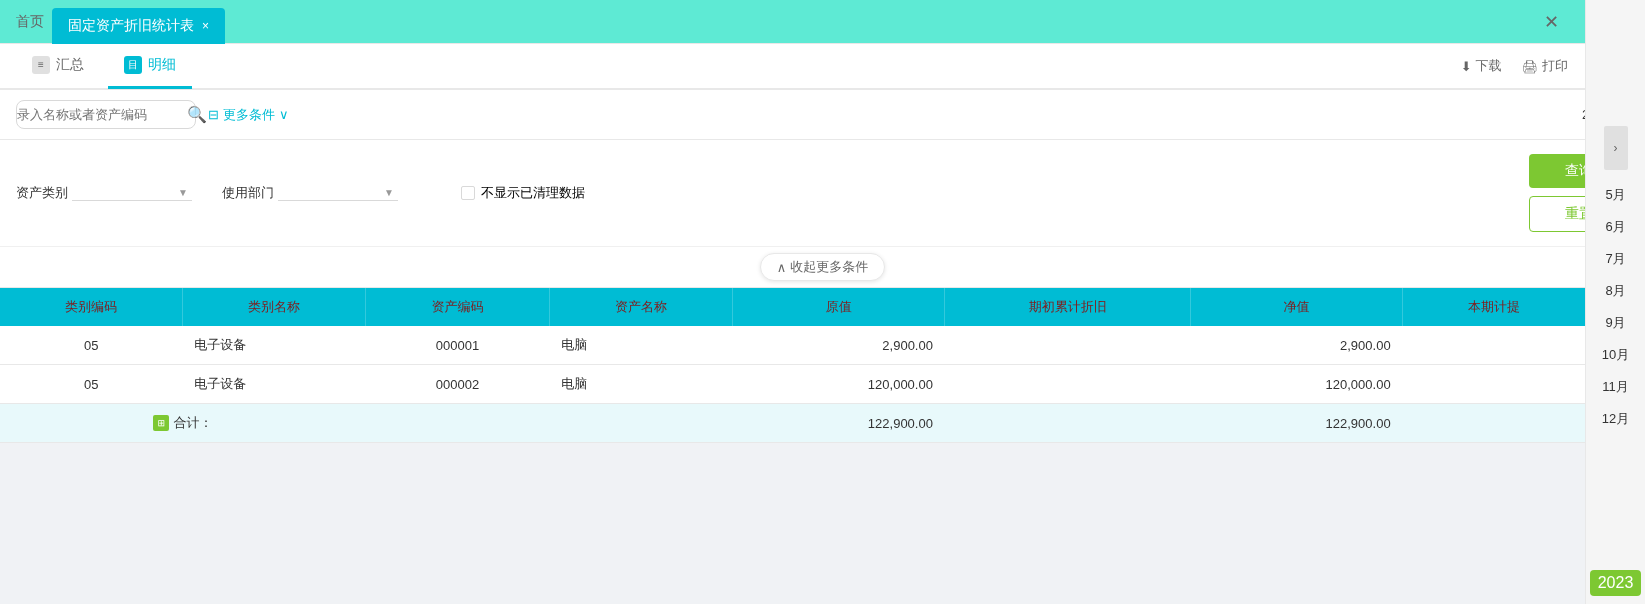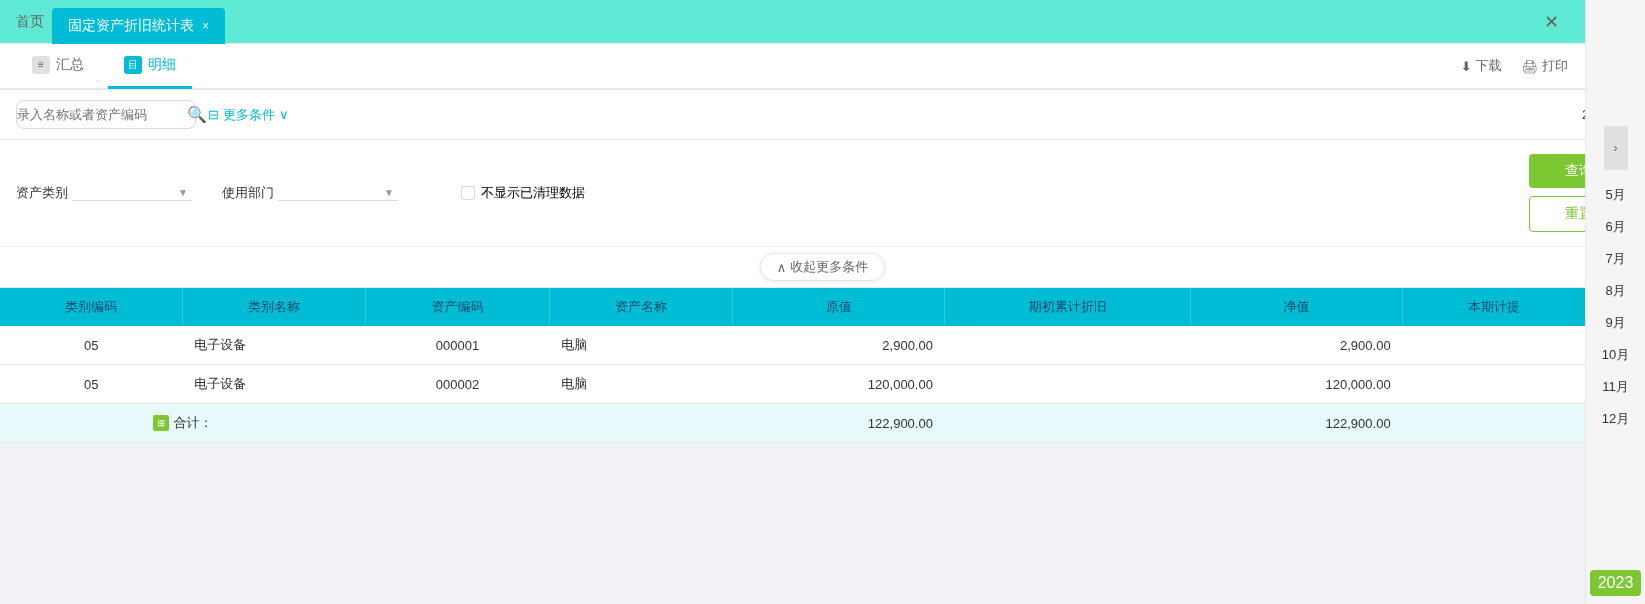--- a/index.html
+++ b/index.html
@@ -251,21 +251,21 @@
       box-shadow: 0 1px 4px rgba(0,0,0,0.1);
     }
 
     
     .data-table {
       width: 100%;
       border-collapse: collapse;
     }
     .data-table thead tr {
       background: #00bcd4;
-      color: #0c4a6e;
+      color: #7f1d1d;
     }
     .data-table thead th {
       padding: 10px 12px;
       text-align: center;
       font-weight: normal;
       font-size: 13px;
       border-right: 1px solid rgba(255,255,255,0.2);
     }
     .data-table thead th:last-child {
       border-right: none;

